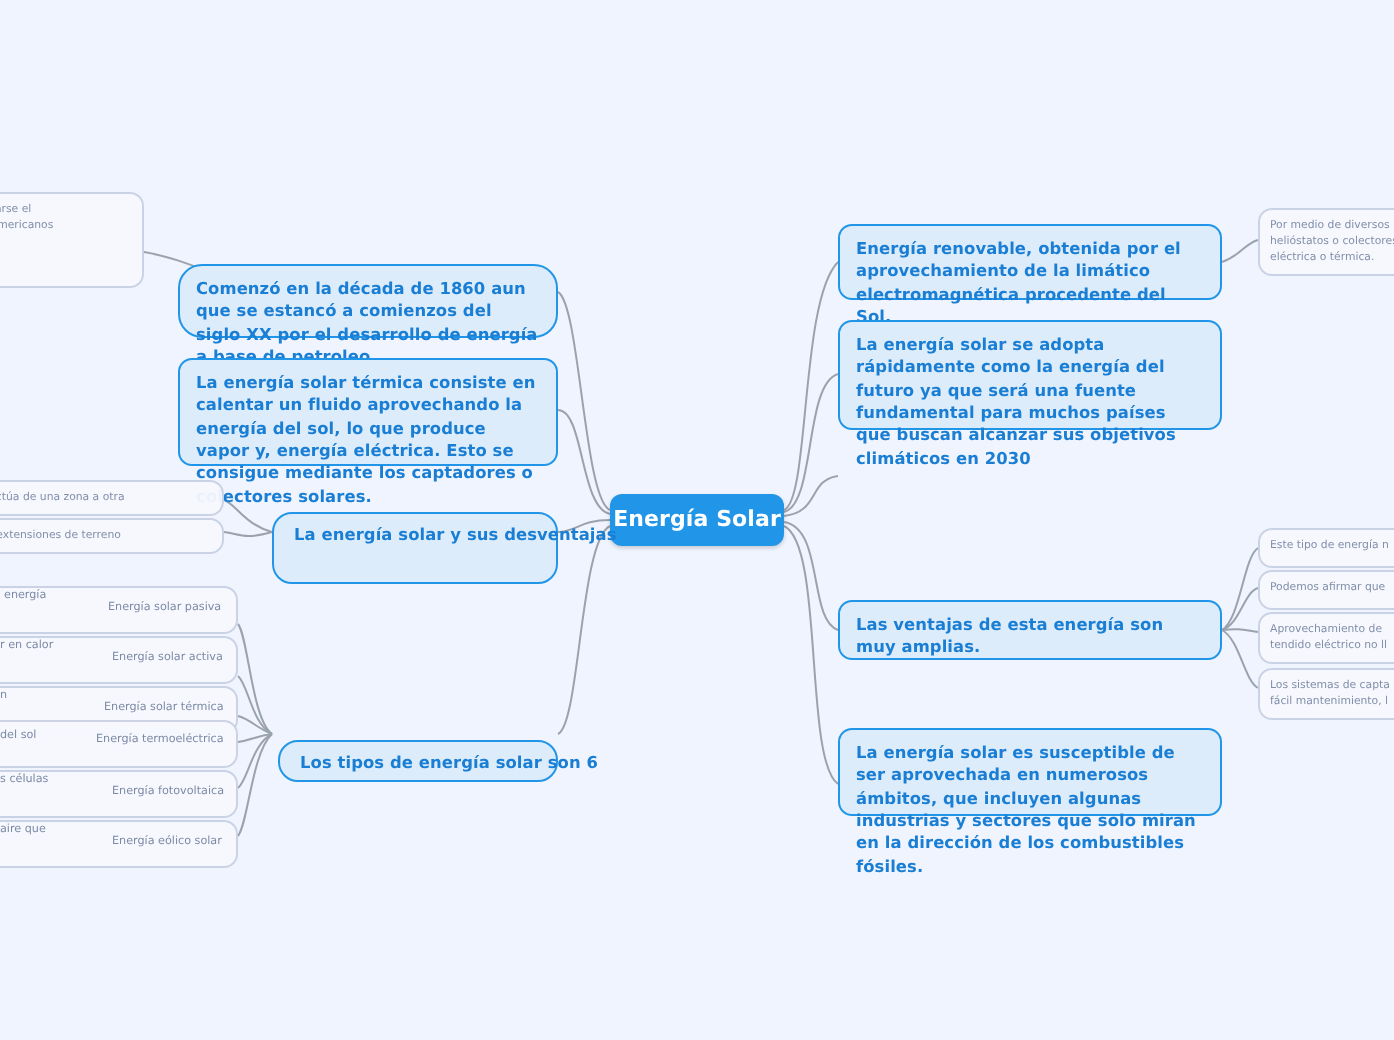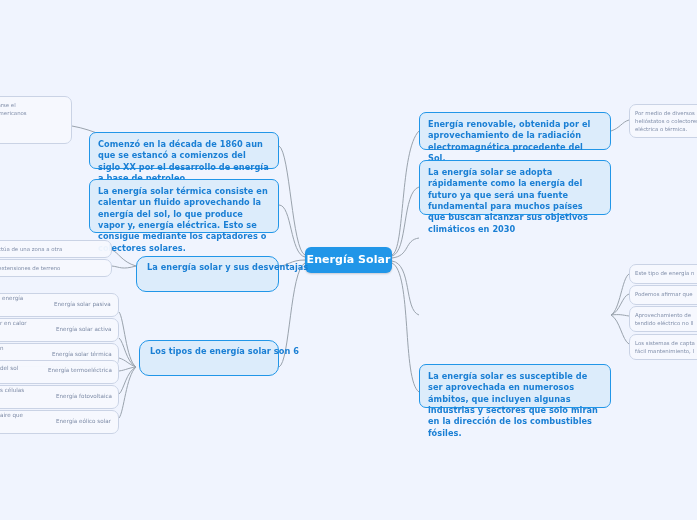--- a/index.html
+++ b/index.html
@@ -98,35 +98,36 @@
       <path d="M611,315 C620,312 622,296 629,294"></path>
       <path d="M611,315 C620,314 622,315 629,316"></path>
       <path d="M611,315 C620,320 622,340 629,344"></path>
     </g>
   </svg>
 
   <div class="node center" style="left:305px;top:247px;width:87px;height:26px;">
     <span>Energía Solar</span>
   </div>
 
-  <div class="node" style="left:419px;top:112px;width:192px;height:38px;">Energía renovable, obtenida por el aprovechamiento de la radiación electromagnética procedente del Sol.</div>
+  <div class="node" style="left:419px;top:112px;width:192px;height:38px;">Energía renovable, obtenida por el aprovechamiento de la limático electromagnética procedente del Sol.</div>
 
   <div class="node" style="left:419px;top:160px;width:192px;height:55px;">La energía solar se adopta rápidamente como la energía del futuro ya que será una fuente fundamental para muchos países que buscan alcanzar sus objetivos climáticos en 2030</div>
 
 
+  <div class="node" style="left:419px;top:300px;width:192px;height:30px;">Las ventajas de esta energía son muy amplias.</div>
 
   <div class="node" style="left:419px;top:364px;width:192px;height:44px;">La energía solar es susceptible de ser aprovechada en numerosos ámbitos, que incluyen algunas industrias y sectores que solo miran en la dirección de los combustibles fósiles.</div>
 
-  <div class="node" style="left:89px;top:132px;width:190px;height:37px;">Comenzó en la década de 1860 aun que se estancó a comienzos del siglo XX por el desarrollo de energía a base de petroleo.</div>
+  <div class="node" style="left:89px;top:132px;width:190px;height:37px;border-radius:12px;">Comenzó en la década de 1860 aun que se estancó a comienzos del siglo XX por el desarrollo de energía a base de petroleo.</div>
 
   <div class="node" style="left:89px;top:179px;width:190px;height:54px;">La energía solar térmica consiste en calentar un fluido aprovechando la energía del sol, lo que produce vapor y,  energía eléctrica. Esto se consigue mediante los captadores o colectores solares.</div>
 
   <div class="node pill" style="left:136px;top:256px;width:143px;height:36px;">La energía solar y sus desventajas</div>
 
-  <div class="node pill" style="left:139px;top:340px;width:140px;height:36px;">Los tipos de energía solar son 6</div>
+  <div class="node pill" style="left:139px;top:370px;width:140px;height:21px;">Los tipos de energía solar son 6</div>
 
   <div class="ghost" style="left:-38px;top:96px;width:110px;height:48px;white-space:pre-line;">zó a acelerarse el
 s bajados americanos
 limático.</div>
 
   <div class="ghost" style="left:-42px;top:240px;width:154px;height:18px;">a energía fluctúa de una zona a otra</div>
   <div class="ghost" style="left:-42px;top:259px;width:154px;height:18px;">tan grandes extensiones de terreno</div>
 
   <div class="ghost" style="left:-40px;top:293px;width:159px;height:24px;"></div>
   <div class="ghost-label" style="left:54px;top:301px;">Energía solar pasiva</div>

